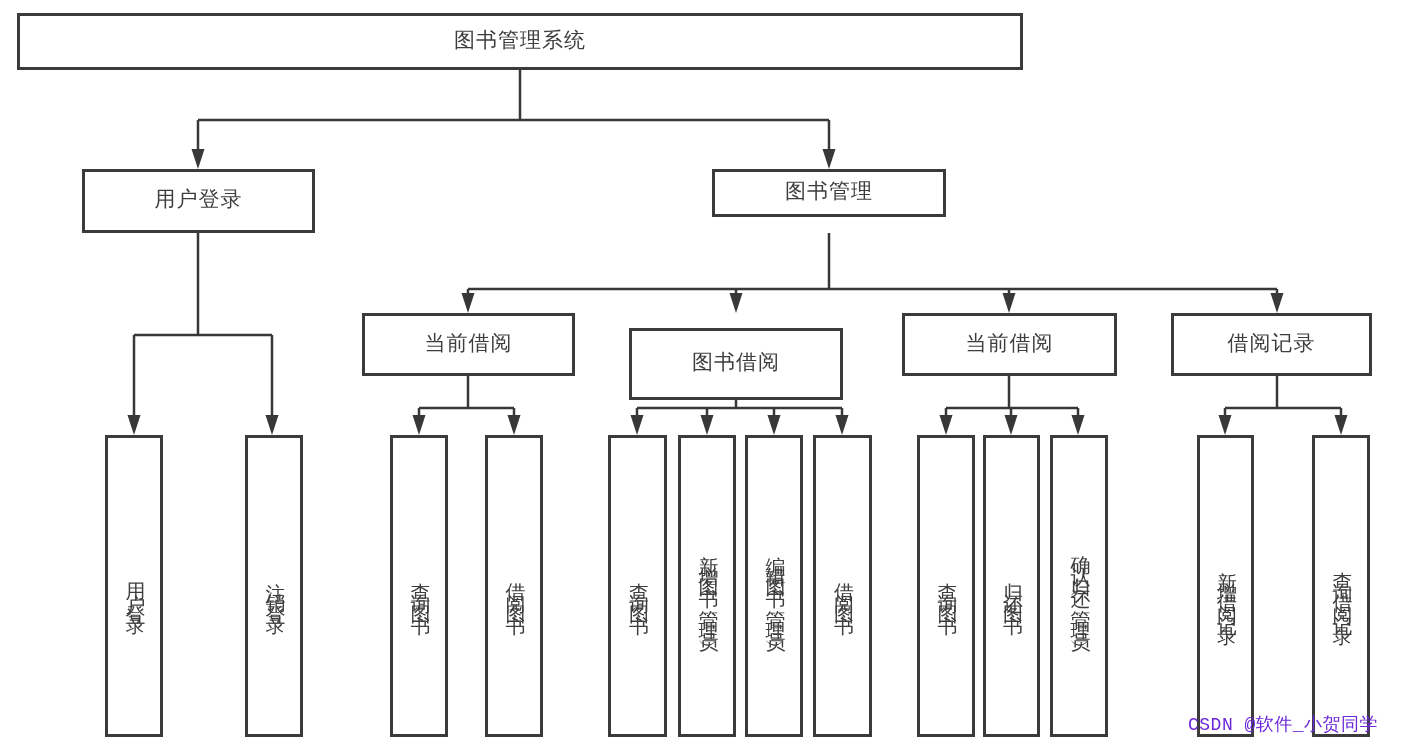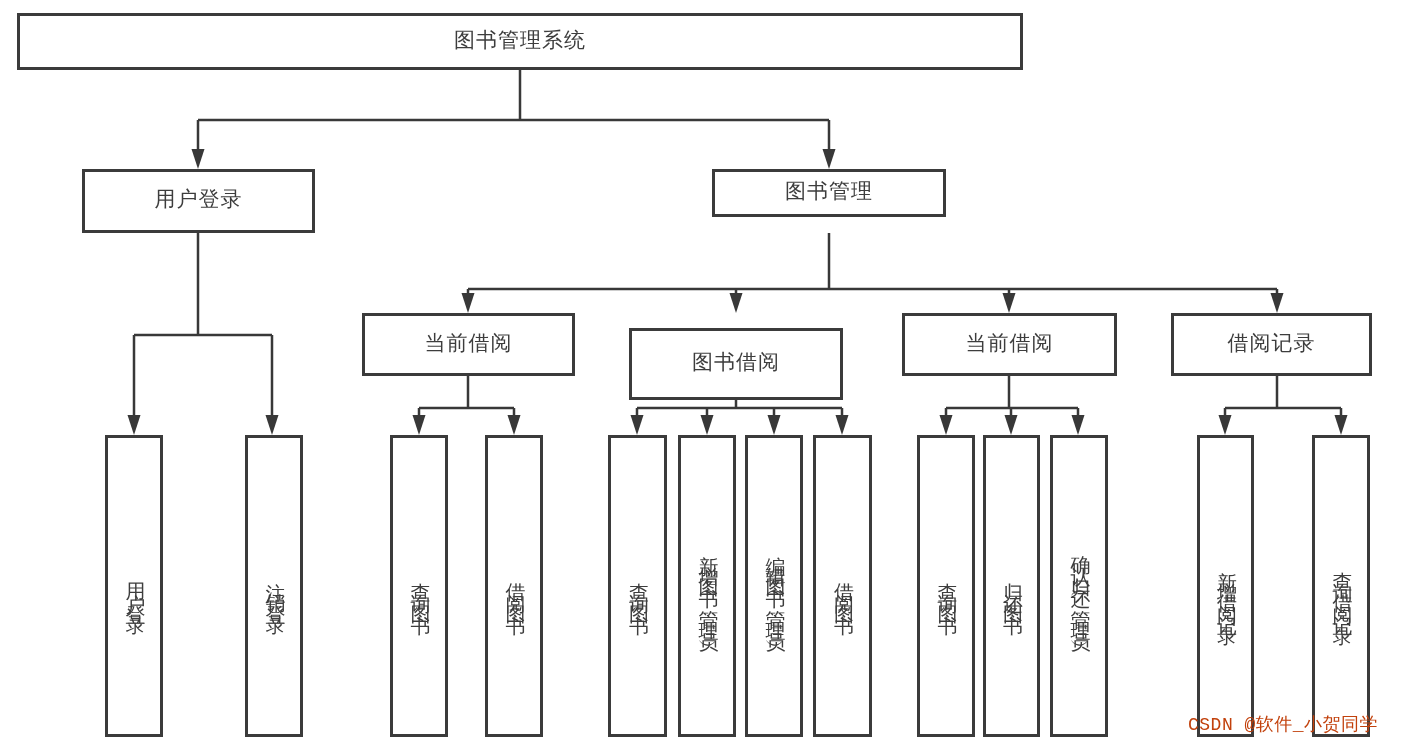--- a/index.html
+++ b/index.html
@@ -35,21 +35,21 @@
     letter-spacing: 11px;
     line-height: 1;
     font-size: 20px;
     padding-top: 6px;
   }
   .watermark {
     position: absolute;
     left: 1188px;
     top: 712px;
     width: 212px;
-    color: #c2410c;
+    color: #6d28d9;
     font-size: 18px;
     letter-spacing: 0.5px;
     white-space: nowrap;
     z-index: 5;
   }
 </style>
 </head>
 <body>
 
 <div class="stage">

